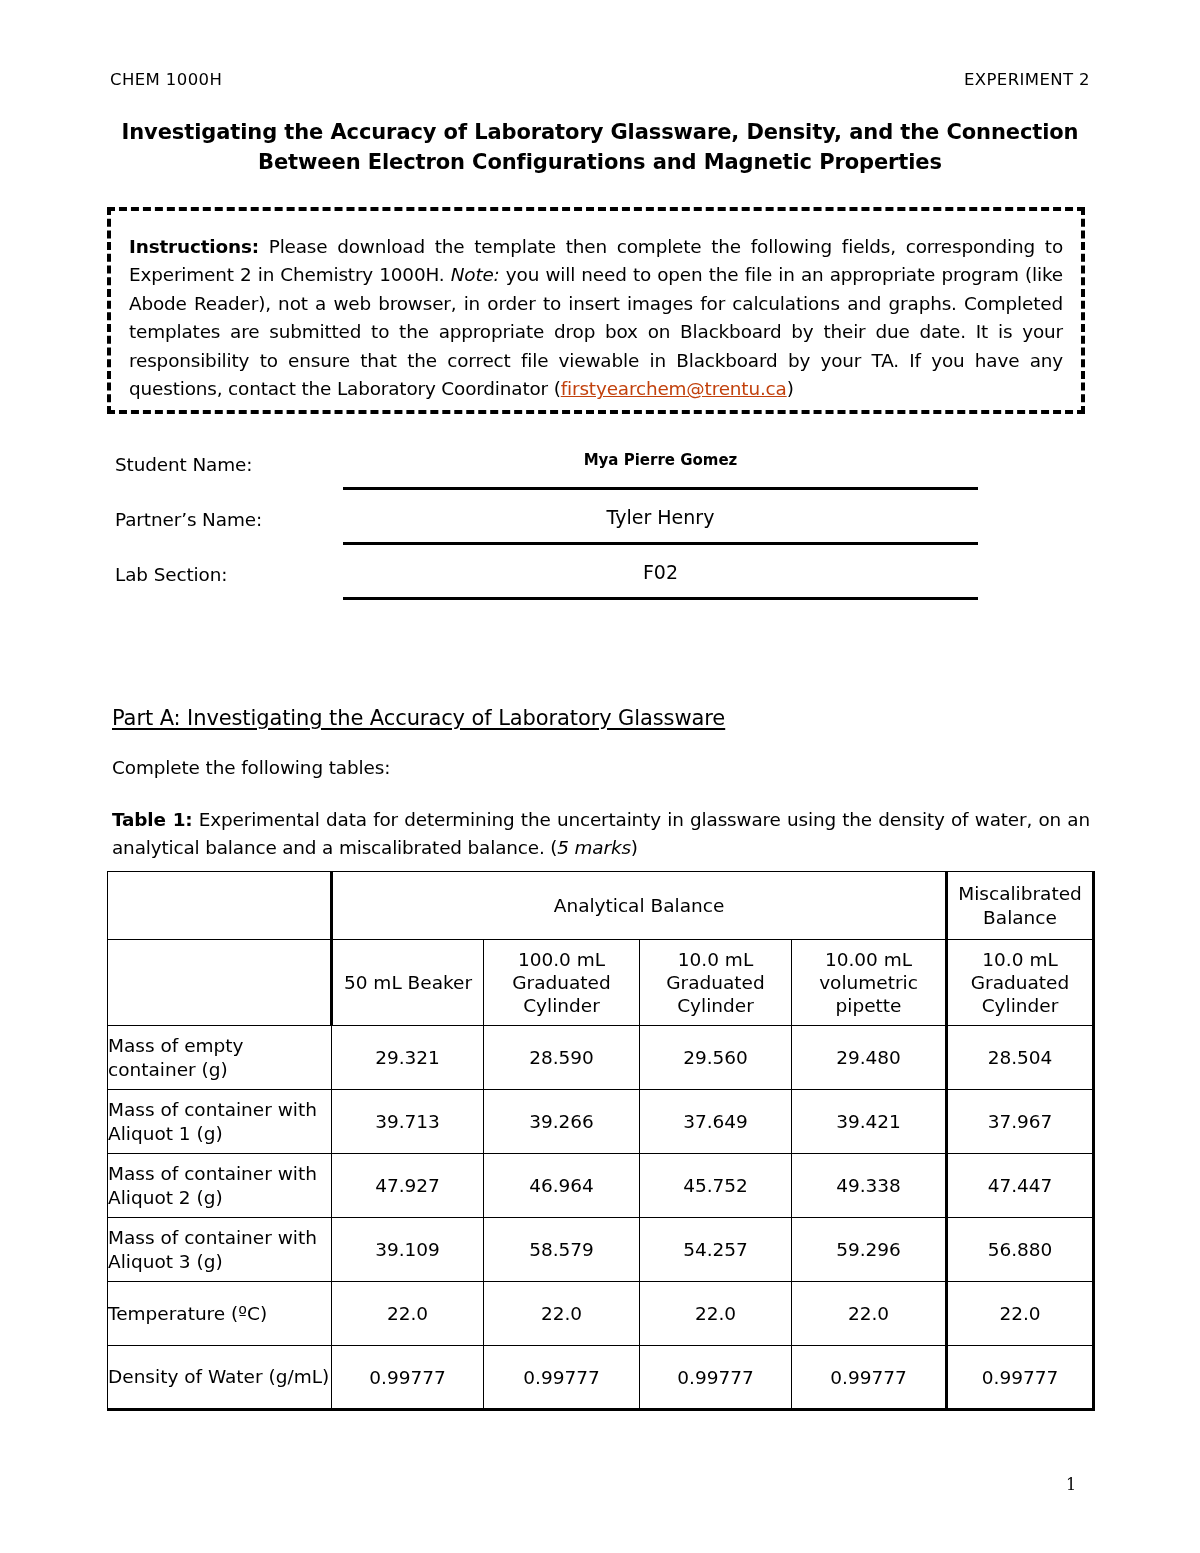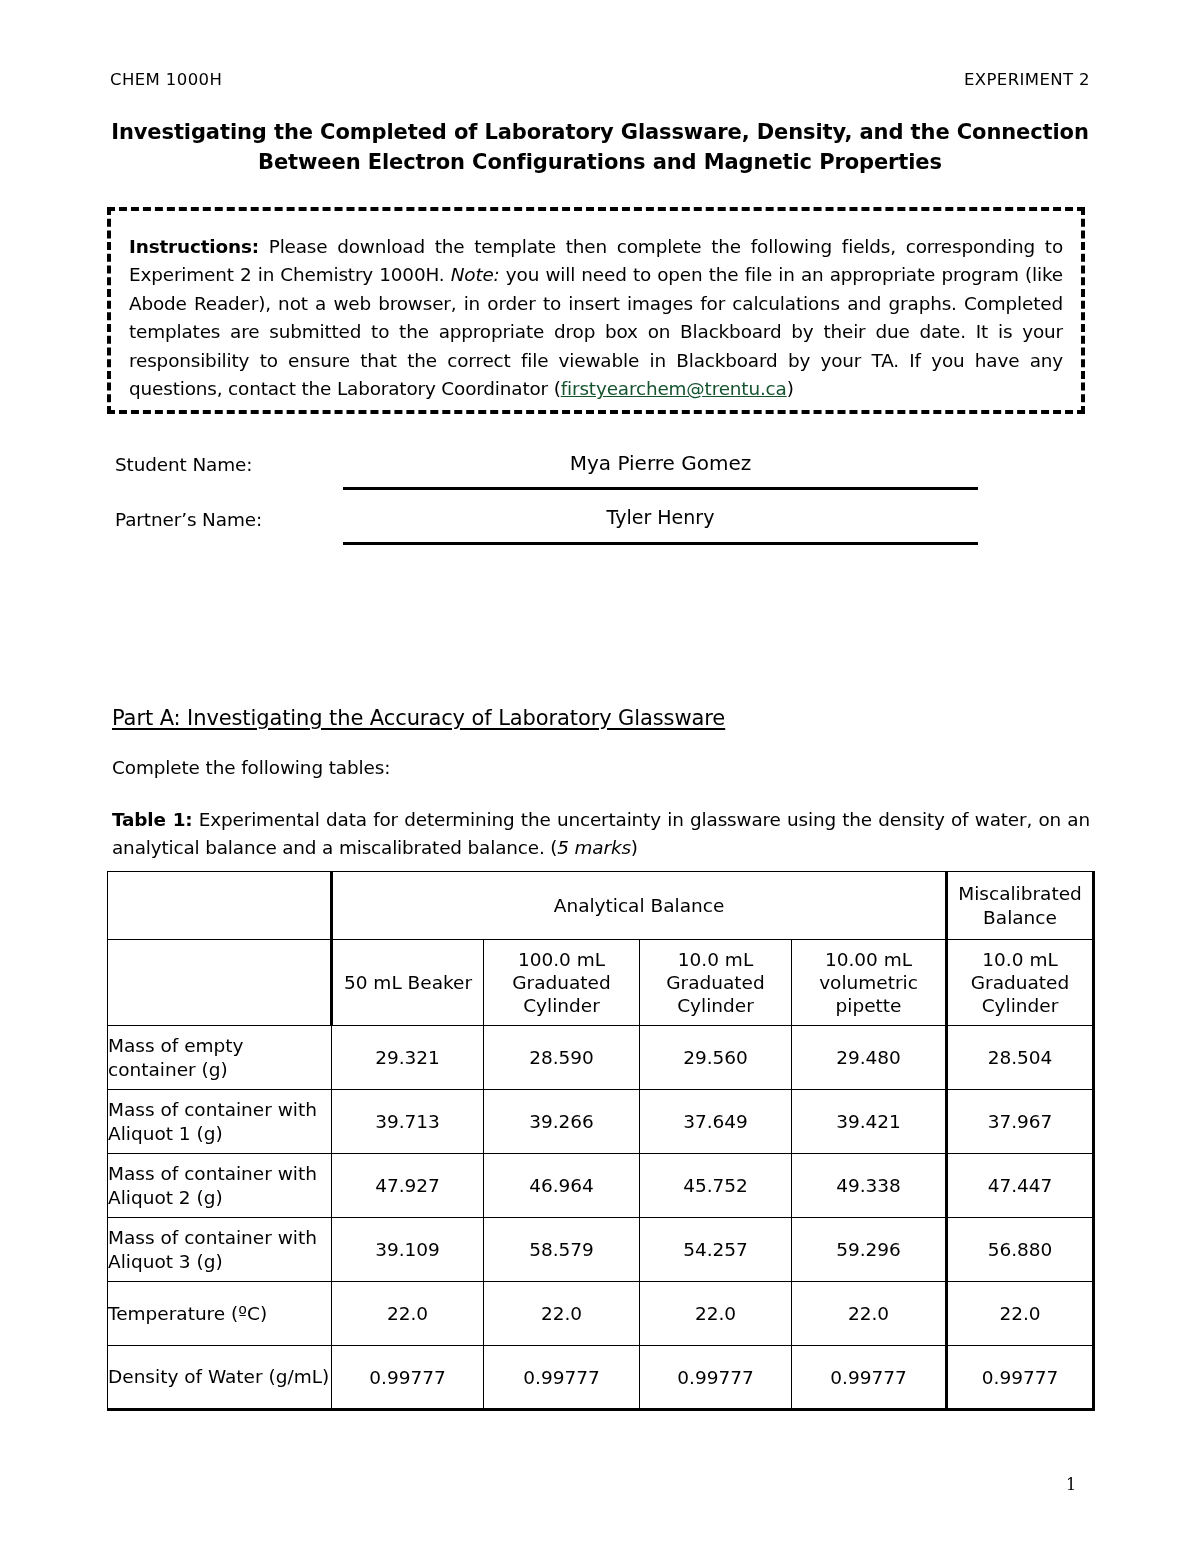--- a/index.html
+++ b/index.html
@@ -60,21 +60,21 @@
   .instr-text {
     font-size: 18.4px;
     line-height: 1.545;
     text-align: justify;
     text-justify: inter-word;
     letter-spacing: -0.15px;
   }
   .instr-text b { font-weight: bold; }
   .instr-text i { font-style: italic; }
   .email-link {
-    color: #14532d;
+    color: #c2410c;
     text-decoration: underline;
   }
 
   
   .fields {
     position: absolute;
     left: 115px;
     top: 448px;
     width: 870px;
   }
@@ -90,21 +90,21 @@
     letter-spacing: -0.1px;
   }
   .field-value {
     position: absolute;
     left: 228px;
     top: 3px;
     width: 635px;
     text-align: center;
     font-size: 19px;
   }
-  .field-value.bold { font-weight: normal; font-size: 20px; }
+  .field-value.bold { font-weight: bold; font-size: 15px; }
   .field-rule {
     position: absolute;
     left: 228px;
     top: 39px;
     width: 635px;
     height: 3px;
     background: #000;
   }
 
   
@@ -226,21 +226,21 @@
 <body>
 
 <div class="page">
 
   <div class="runhead">
     <span>CHEM 1000H</span>
     <span>EXPERIMENT 2</span>
   </div>
 
   <div class="doc-title">
-    <span>Investigating the Completed of Laboratory Glassware, Density, and the Connection</span>
+    <span>Investigating the Accuracy of Laboratory Glassware, Density, and the Connection</span>
     <br>
     <span>Between Electron Configurations and Magnetic Properties</span>
   </div>
 
   <div class="instr-box">
     <div class="instr-text"><b>Instructions:</b><span>  Please download the template then complete the following fields, corresponding to Experiment 2 in Chemistry 1000H. </span><i>Note:</i><span> you will need to open the file in an appropriate program (like Abode Reader), not a web browser, in order to insert images for calculations and graphs. Completed templates are submitted to the appropriate drop box on Blackboard by their due date. It is your responsibility to ensure that the correct file viewable in Blackboard by your TA. If you have any questions, contact the Laboratory Coordinator (</span><a class="email-link" href="#">firstyearchem@trentu.ca</a><span>)</span></div>
   </div>
 
   <div class="fields">
 
@@ -250,20 +250,25 @@
       <span class="field-rule"></span>
     </div>
 
     <div class="field-row">
       <span class="field-label">Partner’s Name:</span>
       <span class="field-value">Tyler Henry</span>
       <span class="field-rule"></span>
     </div>
 
 
+    <div class="field-row">
+      <span class="field-label">Lab Section:</span>
+      <span class="field-value">F02</span>
+      <span class="field-rule"></span>
+    </div>
 
   </div>
 
   <div class="part-heading">Part A: Investigating the Accuracy of Laboratory Glassware</div>
   <div class="lead-line">Complete the following tables:</div>
 
   <div class="table-caption"><b>Table 1:</b><span> Experimental data for determining the uncertainty in glassware using the density of water, on an analytical balance and a miscalibrated balance. (</span><i>5 marks</i><span>)</span></div>
 
   <div class="tbl-wrap">
     <table class="data">

